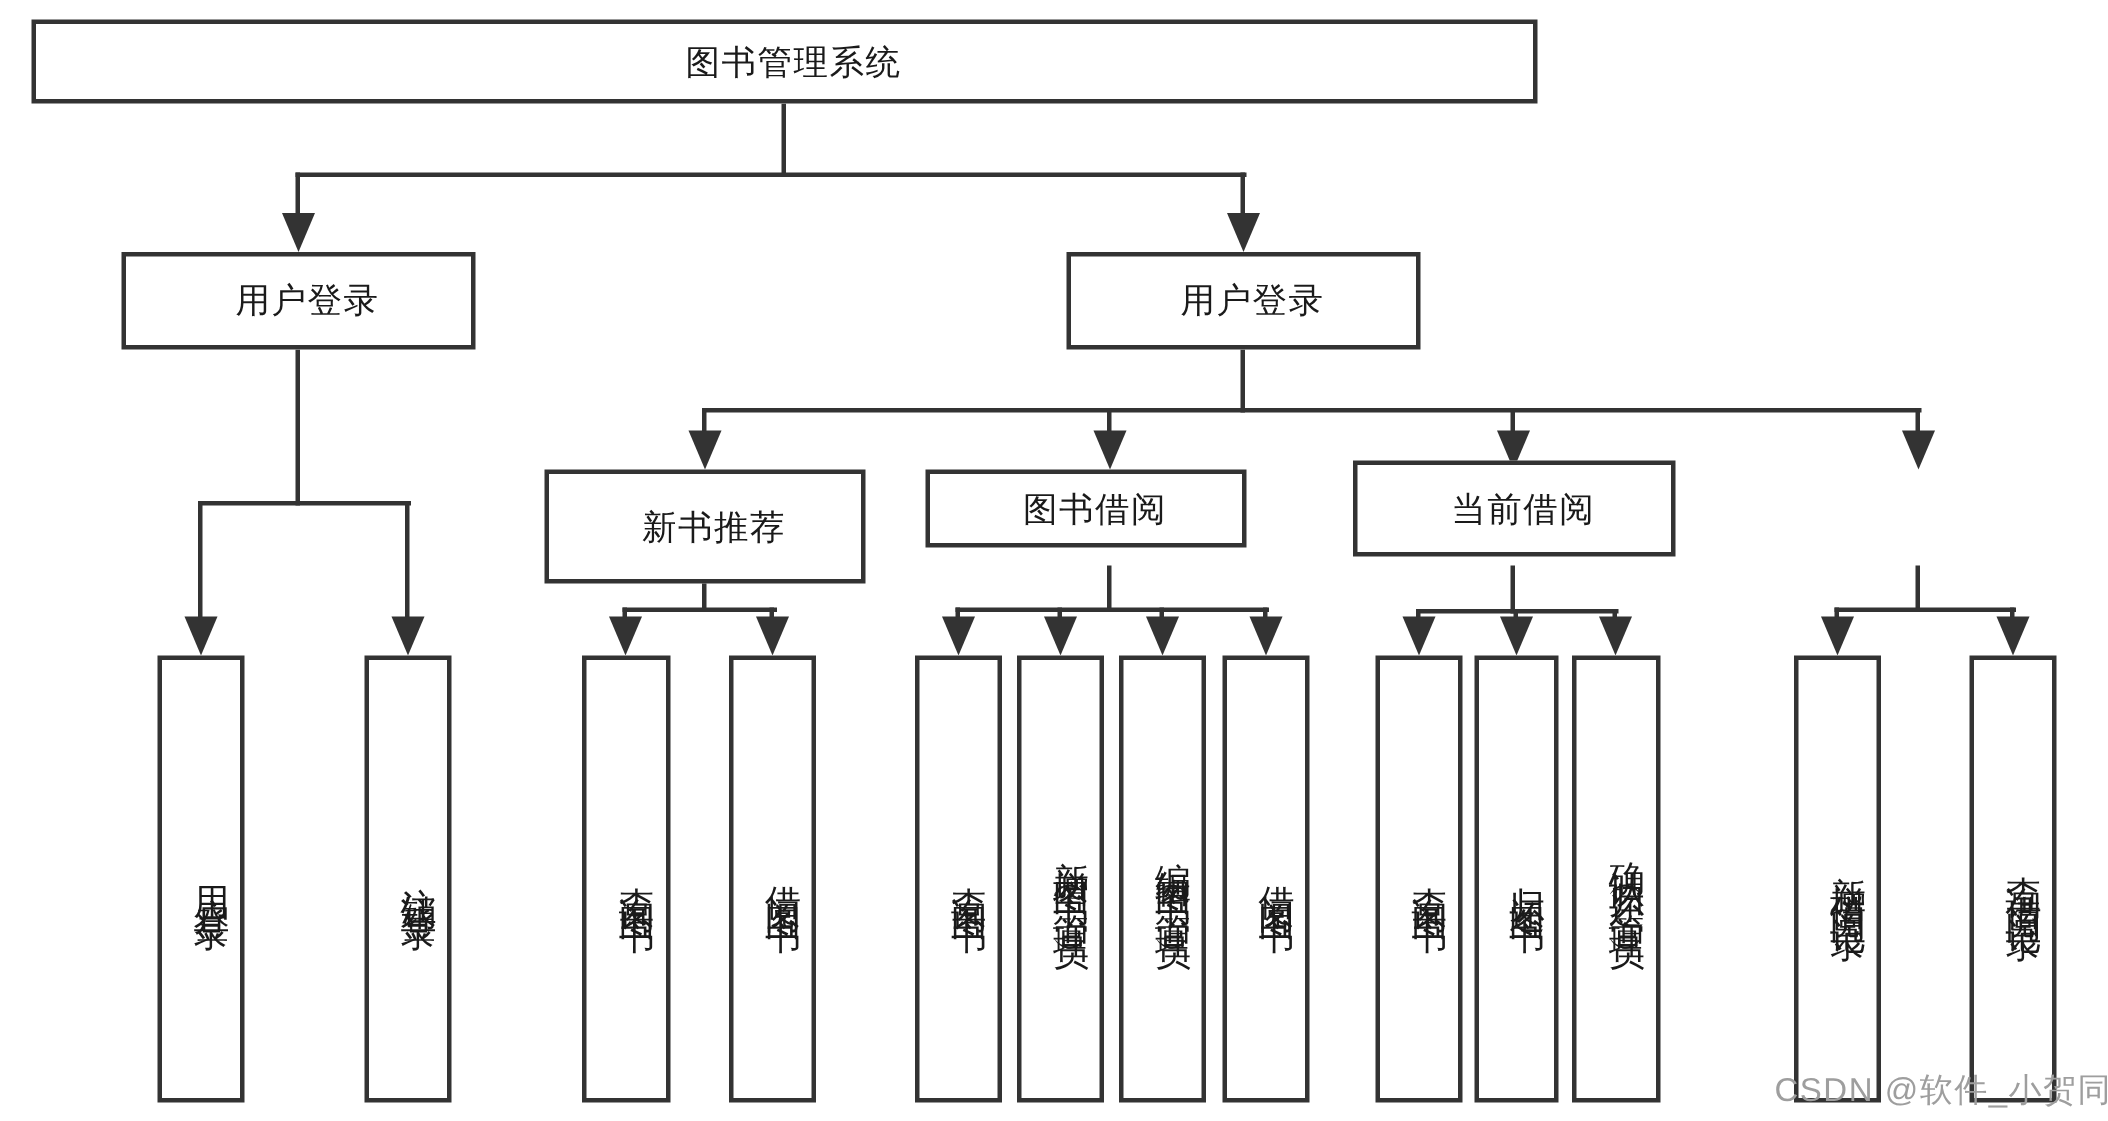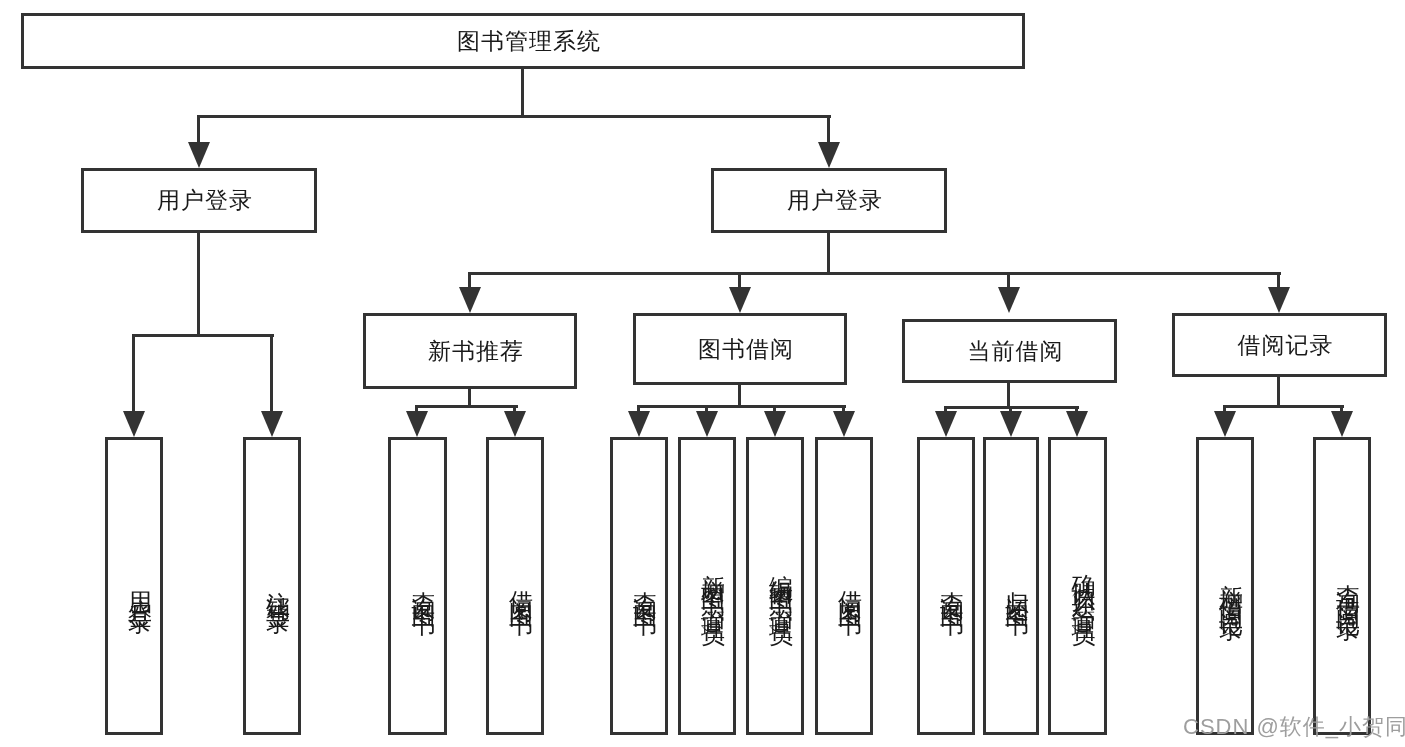--- a/index.html
+++ b/index.html
@@ -122,28 +122,25 @@
   <div class="box h" style="left:81px;top:168px;width:236px;height:65px">
     <span>用户登录</span>
   </div>
   <div class="box h" style="left:711px;top:168px;width:236px;height:65px">
     <span>用户登录</span>
   </div>
 
   <div class="box h" style="left:363px;top:313px;width:214px;height:76px">
     <span>新书推荐</span>
   </div>
-  <div class="box h" style="left:633px;top:313px;width:214px;height:72px">
+  <div class="box h" style="left:617px;top:313px;width:214px;height:52px">
     <span>图书借阅</span>
   </div>
-  <div class="box h" style="left:902px;top:319px;width:215px;height:64px">
+  <div class="box h" style="left:902px;top:307px;width:215px;height:64px">
     <span>当前借阅</span>
-  </div>
-  <div class="box h" style="left:1172px;top:313px;width:215px;height:64px">
-    <span>借阅记录</span>
   </div>
 
   <div class="box v" style="left:105px;top:437px;width:58px;height:298px">
     <span>用户登录</span>
   </div>
   <div class="box v" style="left:243px;top:437px;width:58px;height:298px">
     <span>注销登录</span>
   </div>
 
   <div class="box v" style="left:388px;top:437px;width:59px;height:298px">

